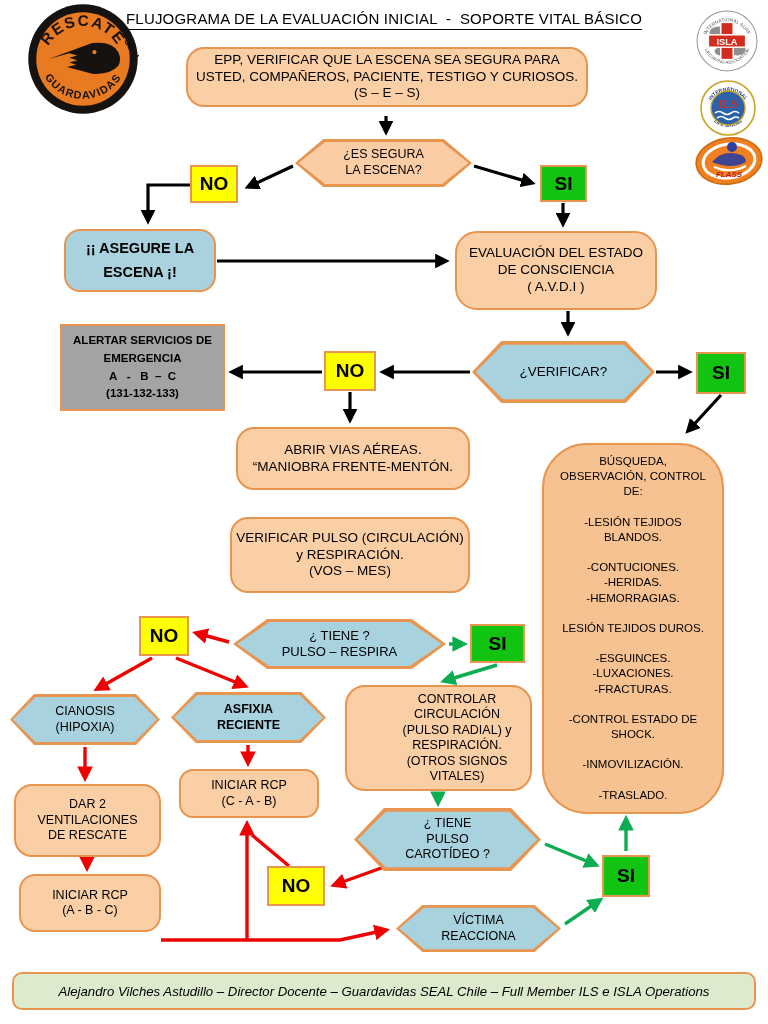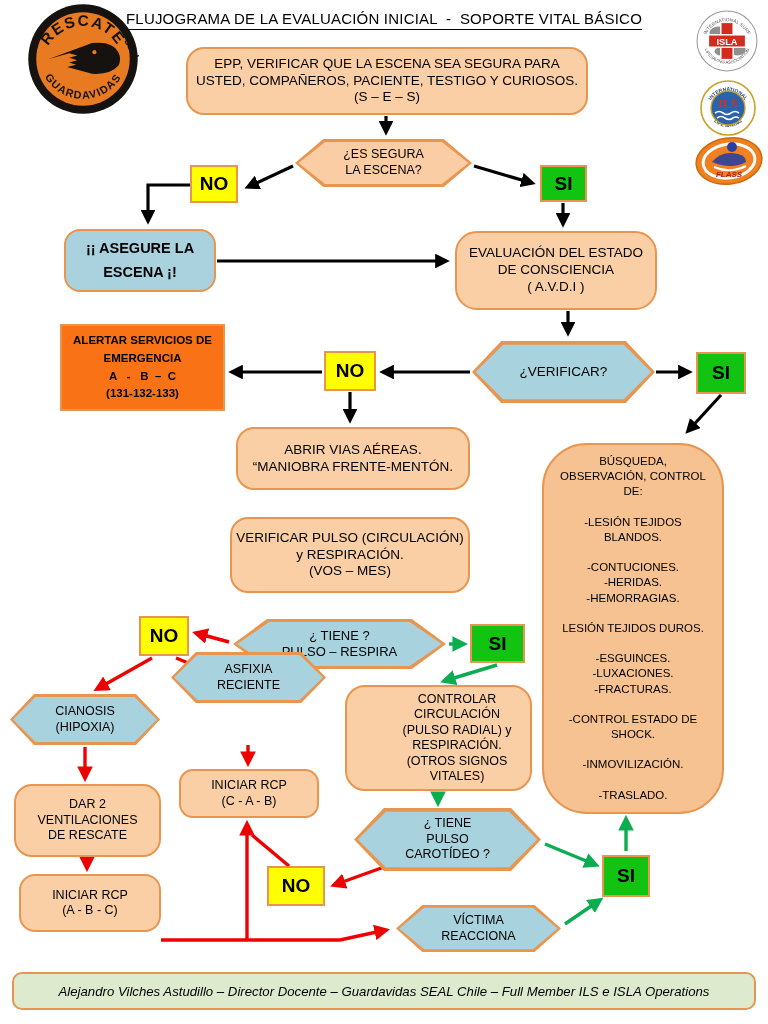--- a/index.html
+++ b/index.html
@@ -6,21 +6,21 @@
   #canvas{position:relative;width:768px;height:1024px;background:#ffffff;overflow:hidden;
           font-family:"Liberation Sans",sans-serif;color:#000;}
   
   .title-wrap{position:absolute;left:0;right:0;top:10px;text-align:center;}
   .title{display:inline-block;font-size:15px;letter-spacing:.2px;border-bottom:1.6px solid #000;padding-bottom:2px;}
   
   .node{position:absolute;box-sizing:border-box;display:flex;align-items:center;justify-content:center;
         text-align:center;white-space:pre-line;border:2.6px solid #E8954F;background:#FBCFA6;
         font-size:13px;line-height:1.24;}
   .blue{background:#A9D1DE;}
-  .red{background:#f97316;font-weight:bold;font-size:11.5px;line-height:1.55;}
+  .red{background:#a3a3a3;font-weight:bold;font-size:11.5px;line-height:1.55;}
   .dark-orange{background:#F7C292;}
   .bold{font-weight:bold;}
   .tag{position:absolute;box-sizing:border-box;display:flex;align-items:center;justify-content:center;
        border:2.6px solid #E8954F;font-weight:bold;font-size:19px;}
   .yellow{background:#FFFF00;}
   .green{background:#12C312;}
   
   .hex{position:absolute;box-sizing:border-box;}
   .hx-bg{position:absolute;inset:0;background:#E8954F;
          clip-path:polygon(0% 50%,16% 0%,84% 0%,100% 50%,84% 100%,16% 100%);}
@@ -151,21 +151,21 @@
 
   <svg class="logo" style="left:694px;top:136px" width="70" height="50" viewBox="0 0 70 50">
     <ellipse cx="35" cy="25" rx="33" ry="23" fill="#F08020" stroke="#C96A10" stroke-width="1.5" transform="rotate(-8 35 25)"></ellipse>
     <ellipse cx="35" cy="25" rx="26" ry="17" fill="none" stroke="#ffffff" stroke-width="3" transform="rotate(-8 35 25)"></ellipse>
     <circle cx="38" cy="11" r="5" fill="#2A3F9E"></circle>
     <path d="M18,26 q10,-12 26,-8 q8,2 8,8 q-14,8 -34,0 z" fill="#2A3F9E" opacity="0.9"></path>
     <path d="M20,31 q16,7 32,-1" stroke="#ffffff" stroke-width="2" fill="none"></path>
     <text x="35" y="41" font-size="8" font-weight="bold" font-style="italic" fill="#B01C1C" text-anchor="middle" font-family="Liberation Sans, sans-serif">FLASS</text>
   </svg>
 
-  <div class="node" style="left:186px;top:47px;width:402px;height:68px;border-radius:18px;font-size:13.5px;">EPP, VERIFICAR QUE LA ESCENA SEA SEGURA PARA
+  <div class="node" style="left:186px;top:47px;width:402px;height:60px;border-radius:18px;font-size:13.5px;">EPP, VERIFICAR QUE LA ESCENA SEA SEGURA PARA
 USTED, COMPAÑEROS, PACIENTE, TESTIGO Y CURIOSOS.
 (S – E – S)</div>
 
   <div class="hex" style="left:295px;top:139px;width:177px;height:48px;--f:#FACDA4;">
     <div class="hx-bg"></div>
     <div class="hx-fill"></div>
     <div class="hx-label">¿ES SEGURA
 LA ESCENA?</div>
   </div>
 
@@ -235,21 +235,21 @@
   <div class="tag yellow" style="left:139px;top:616px;width:50px;height:40px;">NO</div>
   <div class="tag green" style="left:470px;top:624px;width:55px;height:39px;">SI</div>
 
   <div class="hex" style="left:10px;top:694px;width:150px;height:51px;">
     <div class="hx-bg"></div>
     <div class="hx-fill"></div>
     <div class="hx-label">CIANOSIS
 (HIPOXIA)</div>
   </div>
 
-  <div class="hex" style="left:171px;top:652px;width:155px;height:51px;">
+  <div class="hex" style="left:171px;top:692px;width:155px;height:51px;font-weight:bold;">
     <div class="hx-bg"></div>
     <div class="hx-fill"></div>
     <div class="hx-label">ASFIXIA
 RECIENTE</div>
   </div>
 
   <div class="node" style="left:345px;top:685px;width:187px;height:106px;border-radius:20px;font-size:12.5px;padding-left:37px;">CONTROLAR
 CIRCULACIÓN
 (PULSO RADIAL) y
 RESPIRACIÓN.

